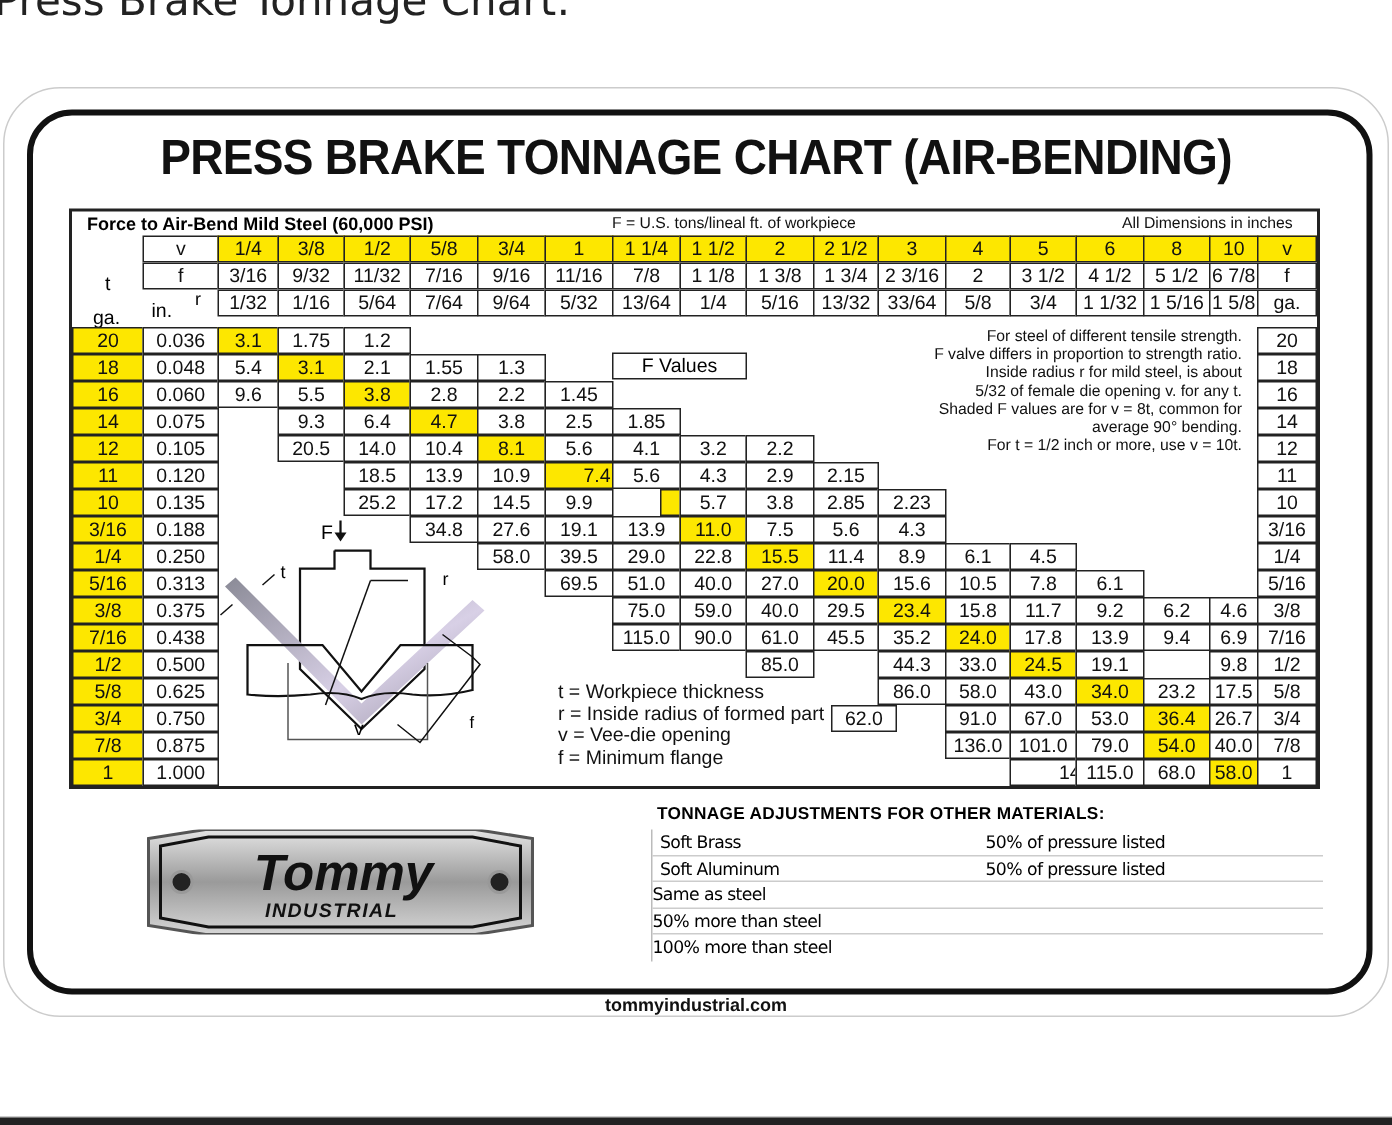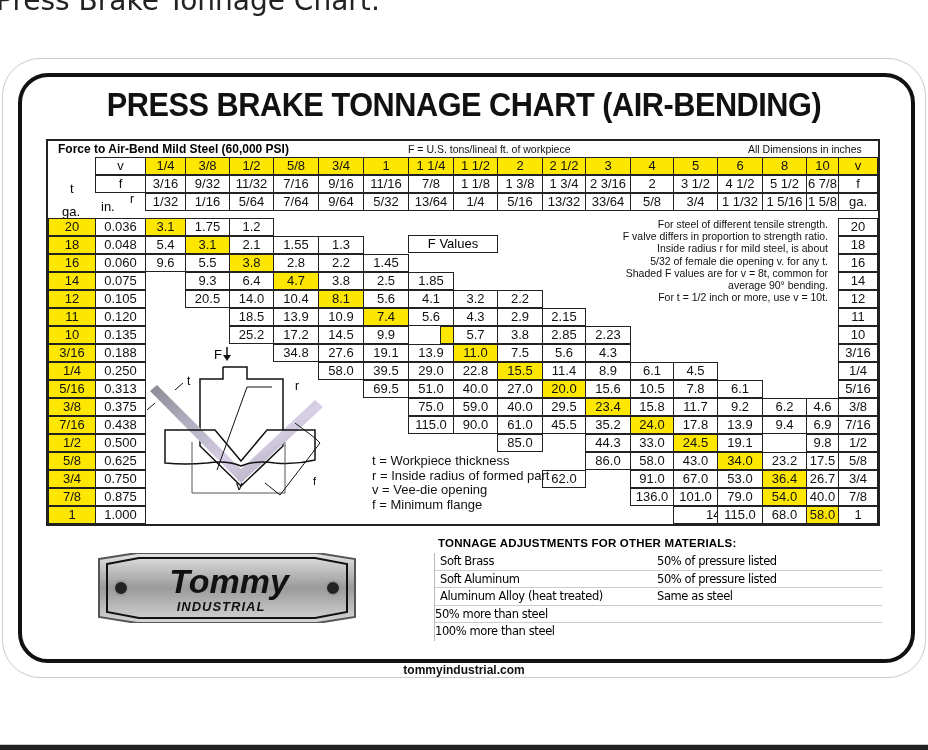--- a/index.html
+++ b/index.html
@@ -142,21 +142,21 @@
     <div class="cell" style="left: 363px; top: 290px; width: 46px;">5.6</div>
     <div class="cell" style="left: 408px; top: 290px; width: 46px;">4.1</div>
     <div class="cell" style="left: 453px; top: 290px; width: 45px;">3.2</div>
     <div class="cell" style="left: 497px; top: 290px; width: 46px;">2.2</div>
     <div class="cell" style="left: 838px; top: 290px; width: 40px;">12</div>
     <div class="cell y" style="left: 48px; top: 308px; width: 48px;">11</div>
     <div class="cell" style="left: 95px; top: 308px; width: 51px;">0.120</div>
     <div class="cell" style="left: 229px; top: 308px; width: 45px;">18.5</div>
     <div class="cell" style="left: 273px; top: 308px; width: 46px;">13.9</div>
     <div class="cell" style="left: 318px; top: 308px; width: 46px;">10.9</div>
-    <div class="cell y" style="left: 363px; top: 308px; width: 46px;">7.4</div>
+    <div class="cell y" style="left: 363px; top: 308px; width: 70px;">7.4</div>
     <div class="cell" style="left: 408px; top: 308px; width: 46px;">5.6</div>
     <div class="cell" style="left: 453px; top: 308px; width: 45px;">4.3</div>
     <div class="cell" style="left: 497px; top: 308px; width: 46px;">2.9</div>
     <div class="cell" style="left: 542px; top: 308px; width: 44px;">2.15</div>
     <div class="cell" style="left: 838px; top: 308px; width: 40px;">11</div>
     <div class="cell y" style="left: 48px; top: 326px; width: 48px;">10</div>
     <div class="cell" style="left: 95px; top: 326px; width: 51px;">0.135</div>
     <div class="cell" style="left: 229px; top: 326px; width: 45px;">25.2</div>
     <div class="cell" style="left: 273px; top: 326px; width: 46px;">17.2</div>
     <div class="cell" style="left: 318px; top: 326px; width: 46px;">14.5</div>
@@ -224,21 +224,21 @@
     <div class="cell" style="left: 585px; top: 416px; width: 46px;">35.2</div>
     <div class="cell y" style="left: 630px; top: 416px; width: 44px;">24.0</div>
     <div class="cell" style="left: 673px; top: 416px; width: 45px;">17.8</div>
     <div class="cell" style="left: 717px; top: 416px; width: 46px;">13.9</div>
     <div class="cell" style="left: 762px; top: 416px; width: 45px;">9.4</div>
     <div class="cell" style="left: 806px; top: 416px; width: 33px;">6.9</div>
     <div class="cell" style="left: 838px; top: 416px; width: 40px;">7/16</div>
     <div class="cell y" style="left: 48px; top: 434px; width: 48px;">1/2</div>
     <div class="cell" style="left: 95px; top: 434px; width: 51px;">0.500</div>
     <div class="cell" style="left: 497px; top: 434px; width: 46px;">85.0</div>
-    <div class="cell" style="left: 542px; top: 434px; width: 44px; margin-top: 36px;">62.0</div>
+    <div class="cell" style="left: 554px; top: 434px; width: 44px; margin-top: 36px;">62.0</div>
     <div class="cell" style="left: 585px; top: 434px; width: 46px;">44.3</div>
     <div class="cell" style="left: 630px; top: 434px; width: 44px;">33.0</div>
     <div class="cell y" style="left: 673px; top: 434px; width: 45px;">24.5</div>
     <div class="cell" style="left: 717px; top: 434px; width: 46px;">19.1</div>
     <div class="cell" style="left: 762px; top: 434px; width: 45px; margin-left: 44px;">13.0</div>
     <div class="cell" style="left: 806px; top: 434px; width: 33px;">9.8</div>
     <div class="cell" style="left: 838px; top: 434px; width: 40px;">1/2</div>
     <div class="cell y" style="left: 48px; top: 452px; width: 48px;">5/8</div>
     <div class="cell" style="left: 95px; top: 452px; width: 51px;">0.625</div>
     <div class="cell" style="left: 585px; top: 452px; width: 46px;">86.0</div>
@@ -338,21 +338,20 @@
 <div class="adj-table">
   <div class="adj-row">
     <span class="mat">Soft Brass</span>
     <span class="val">50% of pressure listed</span>
   </div>
   <div class="adj-row">
     <span class="mat">Soft Aluminum</span>
     <span class="val">50% of pressure listed</span>
   </div>
   <div class="adj-row">
-    <span class="mat">Aluminum Alloy (heat treated)</span>
     <span class="val">Same as steel</span>
   </div>
   <div class="adj-row">
     <span class="val">50% more than steel</span>
   </div>
   <div class="adj-row">
     <span class="val">100% more than steel</span>
   </div>
 </div>
 

